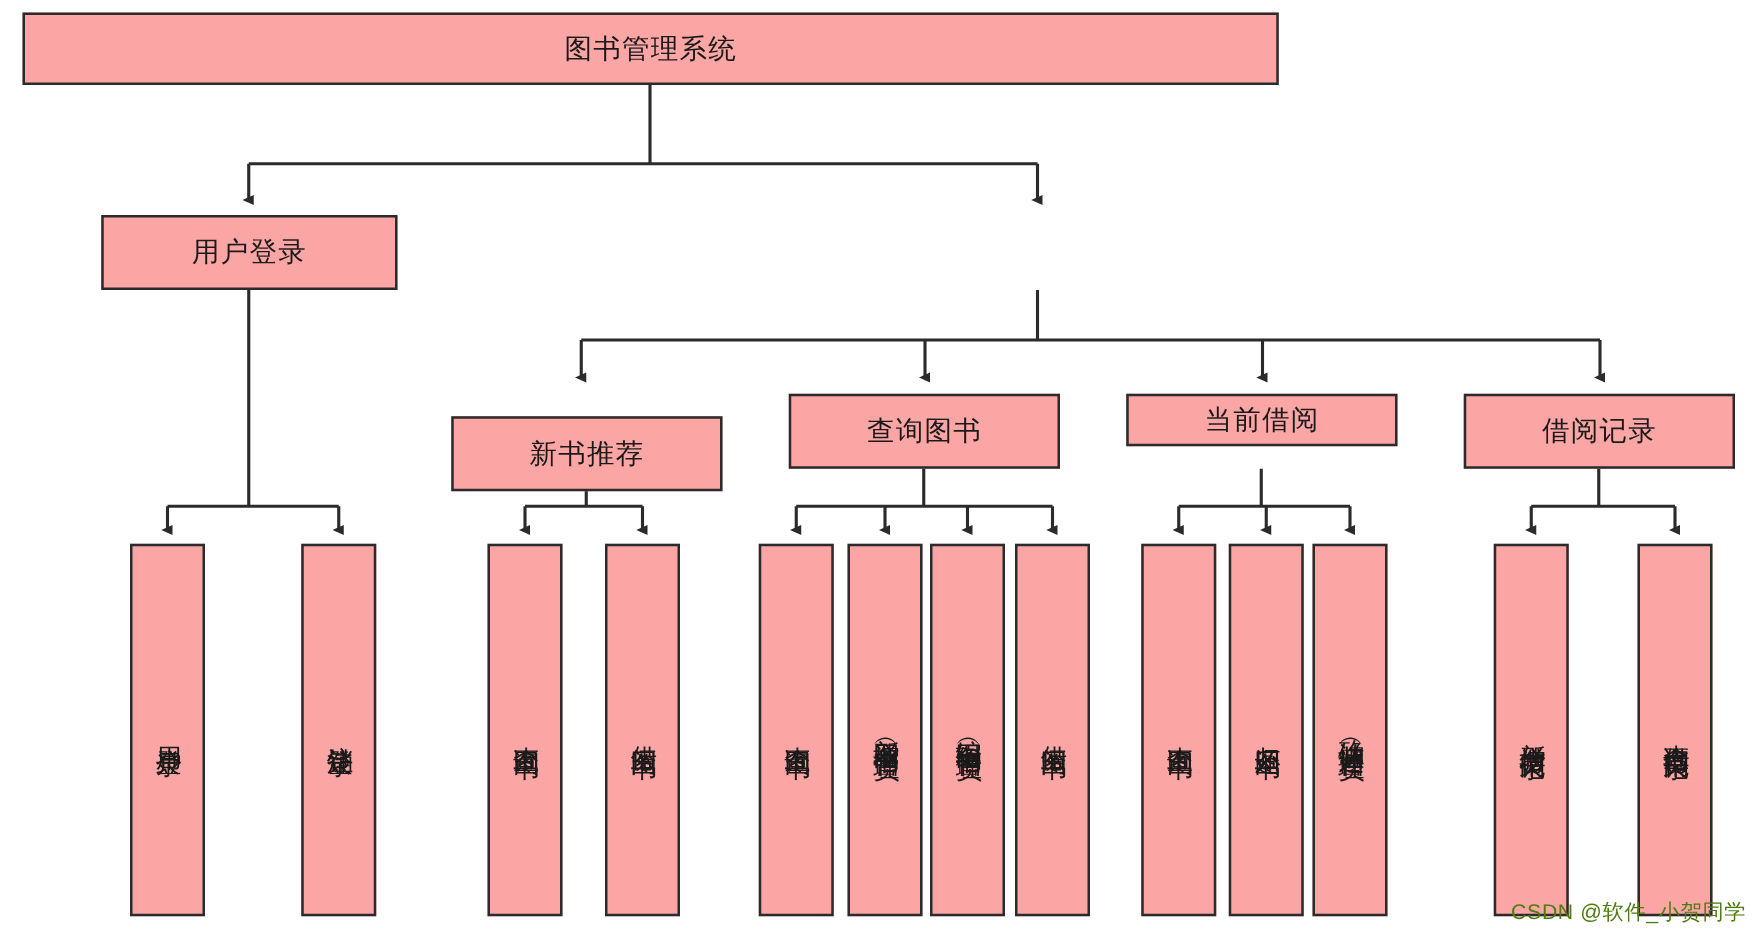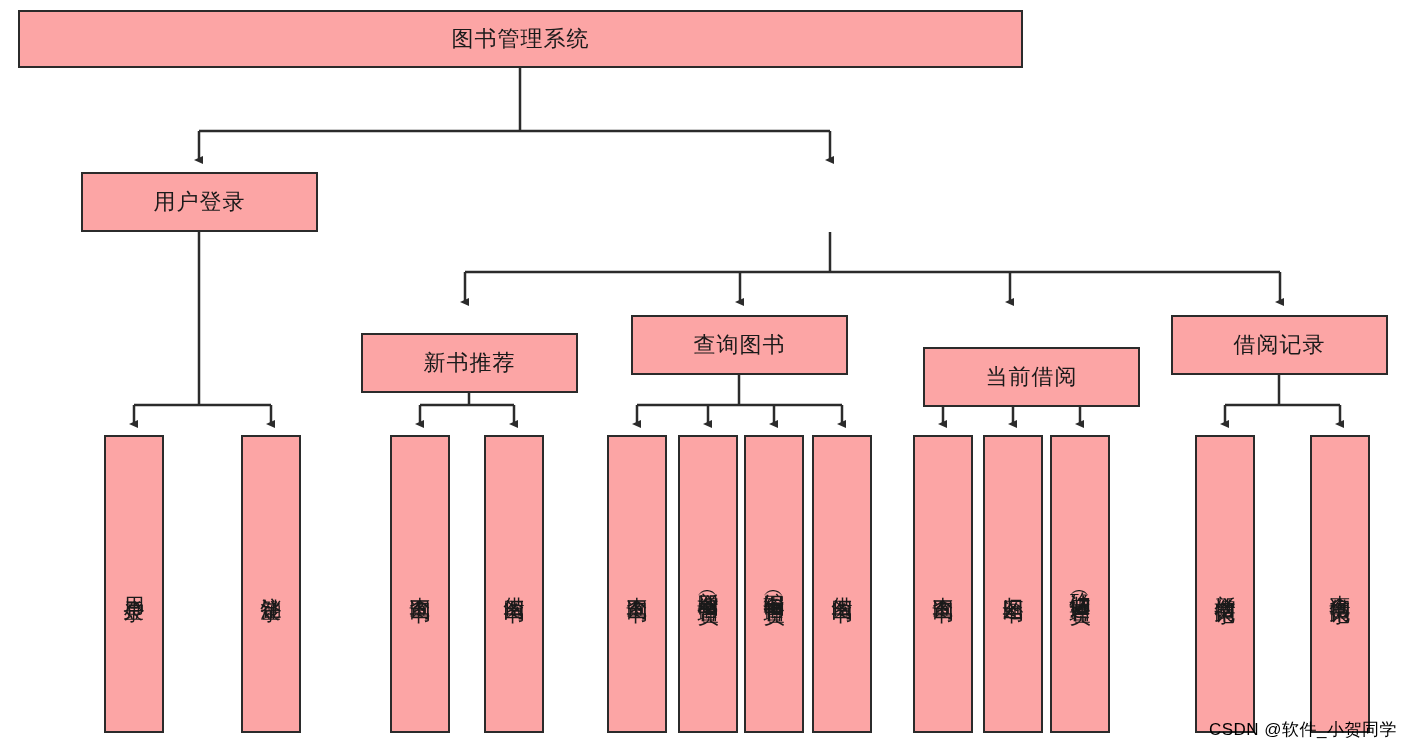--- a/index.html
+++ b/index.html
@@ -48,21 +48,21 @@
     top: 0;
     width: 1405px;
     height: 747px;
     pointer-events: none;
   }
   #watermark {
     position: absolute;
     right: 8px;
     bottom: 6px;
     font-size: 17px;
-    color: #000000;
+    color: #4d7c0f;
     letter-spacing: 0.5px;
     white-space: nowrap;
   }
 </style>
 </head>
 <body>
 
 <div id="canvas">
 
   <svg id="edges" viewBox="0 0 1405 747" xmlns="http://www.w3.org/2000/svg">
@@ -123,21 +123,21 @@
   <div class="node horiz" style="left:81px; top:172px; width:237px; height:60px;">
     <span>用户登录</span>
   </div>
 
   <div class="node horiz" style="left:361px; top:333px; width:217px; height:60px;">
     <span>新书推荐</span>
   </div>
   <div class="node horiz" style="left:631px; top:315px; width:217px; height:60px;">
     <span>查询图书</span>
   </div>
-  <div class="node horiz" style="left:923px; top:315px; width:217px; height:60px;margin-top:32px;">
+  <div class="node horiz" style="left:901px; top:315px; width:217px; height:42px;">
     <span>当前借阅</span>
   </div>
   <div class="node horiz" style="left:1171px; top:315px; width:217px; height:60px;">
     <span>借阅记录</span>
   </div>
 
   <div class="node vert" style="left:104px; top:435px; width:60px; height:298px;">
     <span class="vtext">用户登录</span>
   </div>
   <div class="node vert" style="left:241px; top:435px; width:60px; height:298px;">

